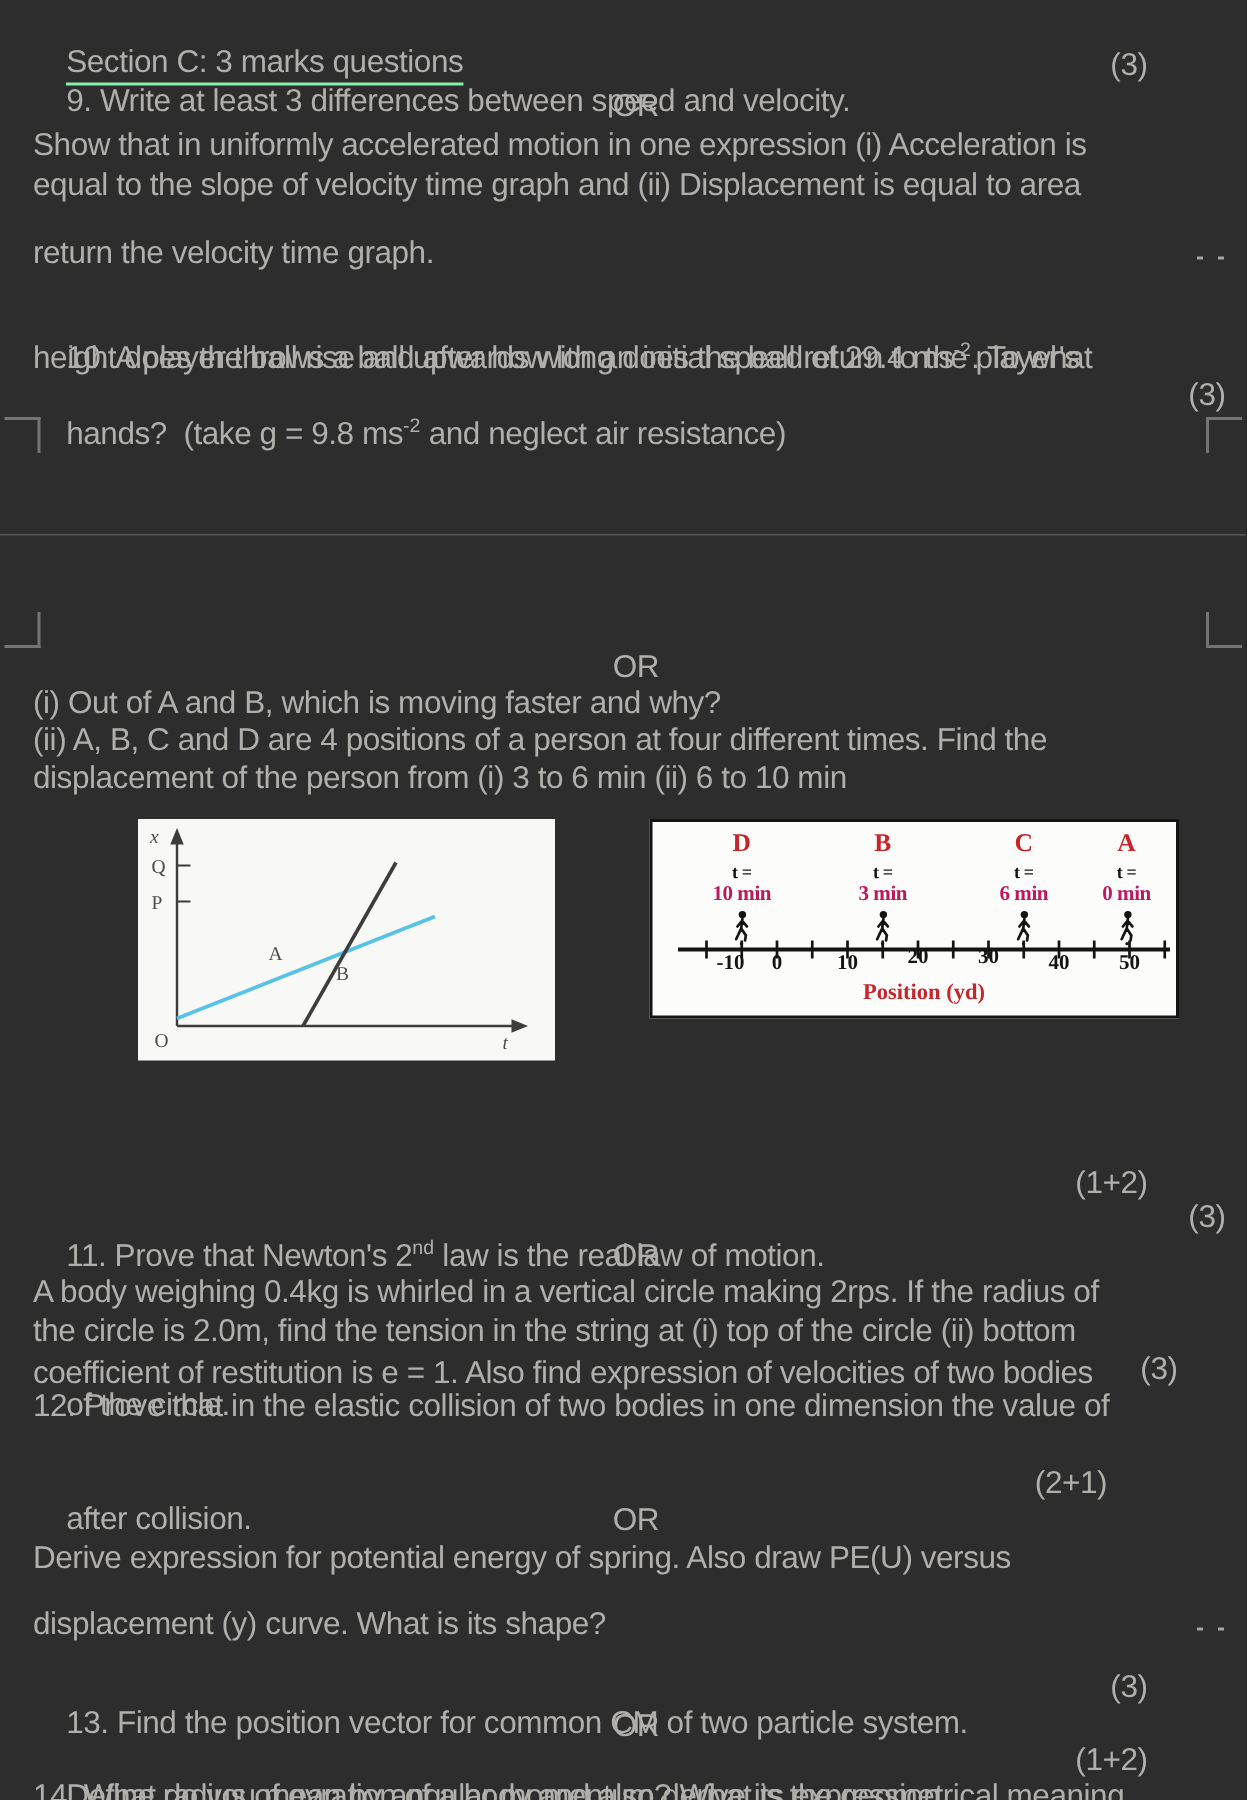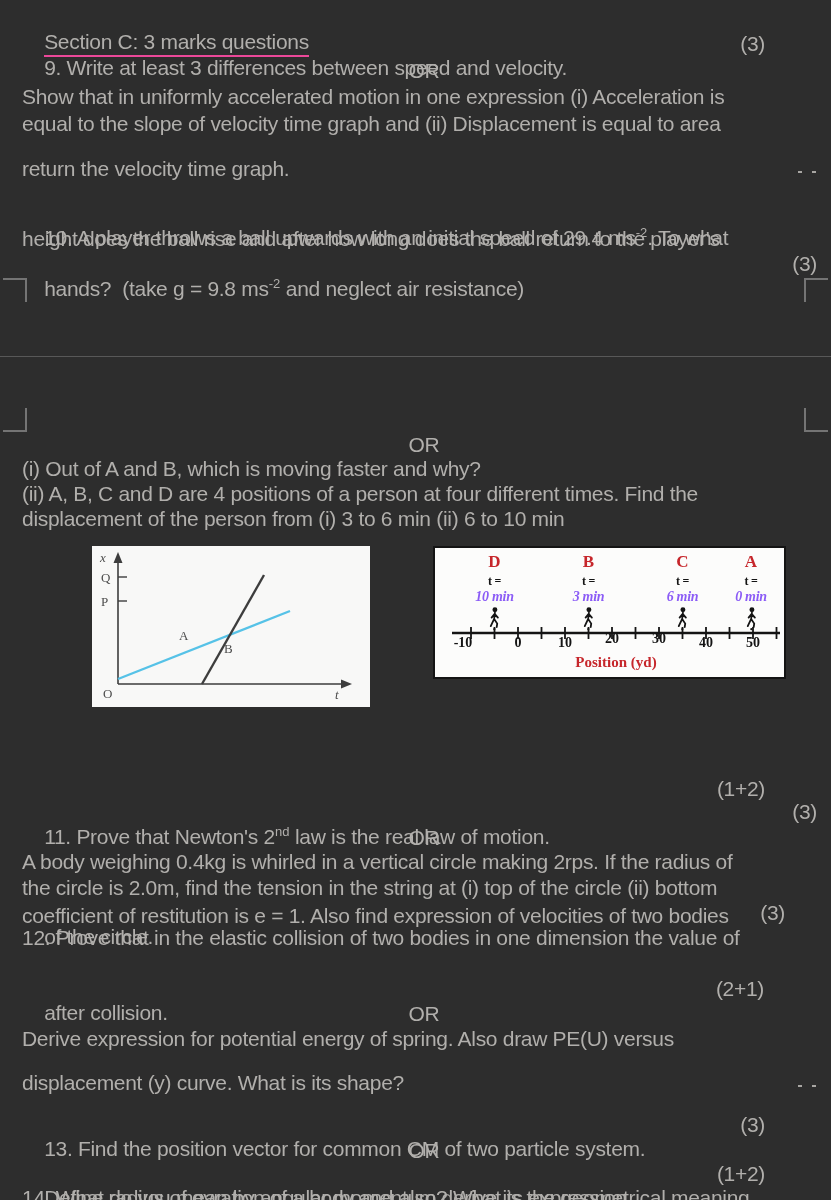--- a/index.html
+++ b/index.html
@@ -8,22 +8,22 @@
     background:#2d2d2d; color:#b1afac;
     font-family:"Liberation Sans", sans-serif;
     font-size:21px; letter-spacing:-0.3px;
   }
   .ln {position:absolute; left:22px; right:14px; height:26px; white-space:pre;}
   .or {left:17px; right:0; text-align:center;}
   .mark {position:absolute; top:0;}
   .m-a {right:0;}
   .m-b {right:32px;}
   .m-c {right:52px;}
-  .m-e {right:53px;text-align:right;}
-  .hdr-u {display:inline-block; border-bottom:2px solid #ec4899; padding-bottom:1px;}
+  .m-e {right:79px;text-align:right;}
+  .hdr-u {display:inline-block; border-bottom:2px solid #86efac; padding-bottom:1px;}
   sup {font-size:62%; letter-spacing:0;}
   
   .fracrow {height:72px;}
   .fracrow .rowtxt {position:absolute; left:0; top:21px;}
   .frachalf {position:absolute; right:0; top:0; height:72px; display:flex; align-items:center;}
   .sfrac {display:inline-flex; flex-direction:column; align-items:center; line-height:1.1; font-size:16px; margin:0 1px;}
   .sfrac .den {border-top:2px solid #a8a6a3; padding:0 2px;}
   .sfrac .num {padding:0 2px;}
   .fmid {margin:0 4px;}
   
@@ -35,21 +35,21 @@
   #sep {position:absolute; left:0; right:0; top:356px; border-top:1.5px solid #585858;}
   
   #fig-graph {position:absolute; left:92px; top:546px; width:278px; height:161px; background:#f8f8f7;}
   #fig-graph .glabel {position:absolute; font-family:"Liberation Serif", serif; font-size:13px; color:#4c4c4c; line-height:1;}
   .ital {font-style:italic;}
   
   #fig-pos {position:absolute; left:433px; top:546px; width:349px; height:129px; background:#fcfcfb; border:2px solid #141414;}
   .wk {position:absolute; top:5px; width:70px; transform:translateX(-50%); text-align:center; line-height:1;}
   .wname {font-family:"Liberation Serif", serif; font-weight:bold; font-size:17px; letter-spacing:0;}
   .wt {font-family:"Liberation Serif", serif; font-weight:bold; font-size:12px; color:#141414; margin-top:5px;}
-  .wtime {font-family:"Liberation Serif", serif; font-weight:bold; font-size:14px; color:#8b5cf6; margin-top:3px;font-style:italic;}
+  .wtime {font-family:"Liberation Serif", serif; font-weight:bold; font-size:14px; color:#be185d; margin-top:3px;}
   .wicon {margin-top:2px;}
   .tick {position:absolute; top:88px; transform:translateX(-50%); font-family:"Liberation Serif", serif; font-weight:bold; font-size:14px; color:#141414; letter-spacing:0; line-height:1;}
   #pos-axis-label {position:absolute; left:181px; top:107px; transform:translateX(-50%); font-family:"Liberation Serif", serif; font-weight:bold; font-size:15px; letter-spacing:0; line-height:1;}
 </style>
 </head>
 <body>
 
 <div id="page">
 
   <div class="ln" style="top:6px">
@@ -170,21 +170,21 @@
       <div class="wname" style="color:#c6262b">A</div>
       <div class="wt">t =</div>
       <div class="wtime">0 min</div>
       <svg class="wicon" viewBox="0 0 20 27" width="17" height="25">
           <circle cx="10.5" cy="3.2" r="2.9" fill="#141414"></circle>
           <path d="M10.5 6.5 L9.6 14 M9.6 14 L5.6 22.5 M9.6 14 L13.2 19.5 L12.6 23.5 M10.2 8 L14 12.5 M10.2 8 L6.6 12.5" stroke="#141414" stroke-width="2.1" fill="none" stroke-linecap="round"></path>
           <circle cx="9.8" cy="26" r="1.3" fill="#141414"></circle>
         </svg>
     </div>
 
-    <span class="tick" style="left:28px">-10</span>
+    <span class="tick" style="left:52px">-10</span>
     <span class="tick" style="left:83px">0</span>
     <span class="tick" style="left:130px">10</span>
     <span class="tick" style="left:177px; top:84px">20</span>
     <span class="tick" style="left:224px; top:84px">30</span>
     <span class="tick" style="left:271px">40</span>
     <span class="tick" style="left:318px">50</span>
     <span id="pos-axis-label" style="color:#c6262b">Position (yd)</span>
   </div>
 
   <div class="ln" style="top:777px">

